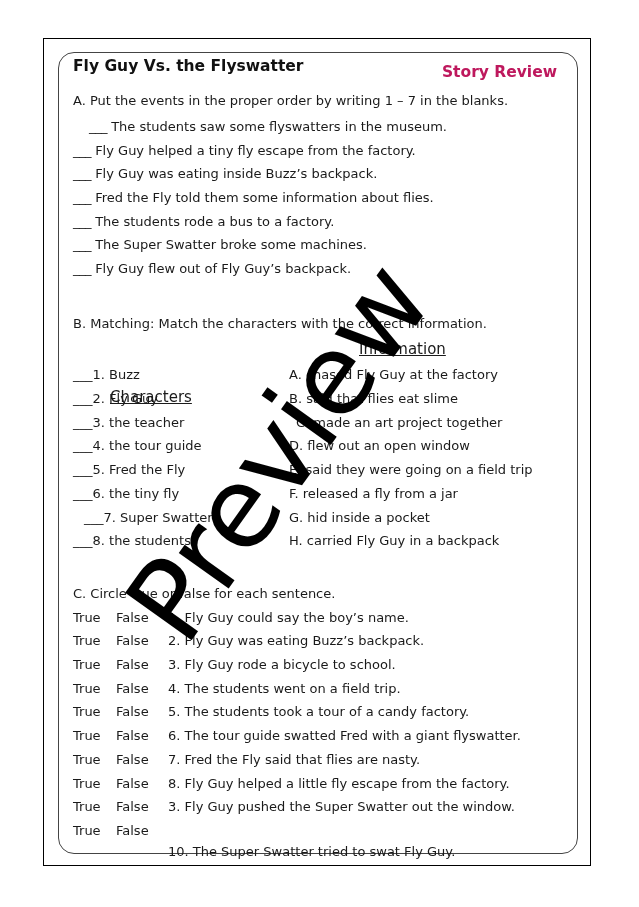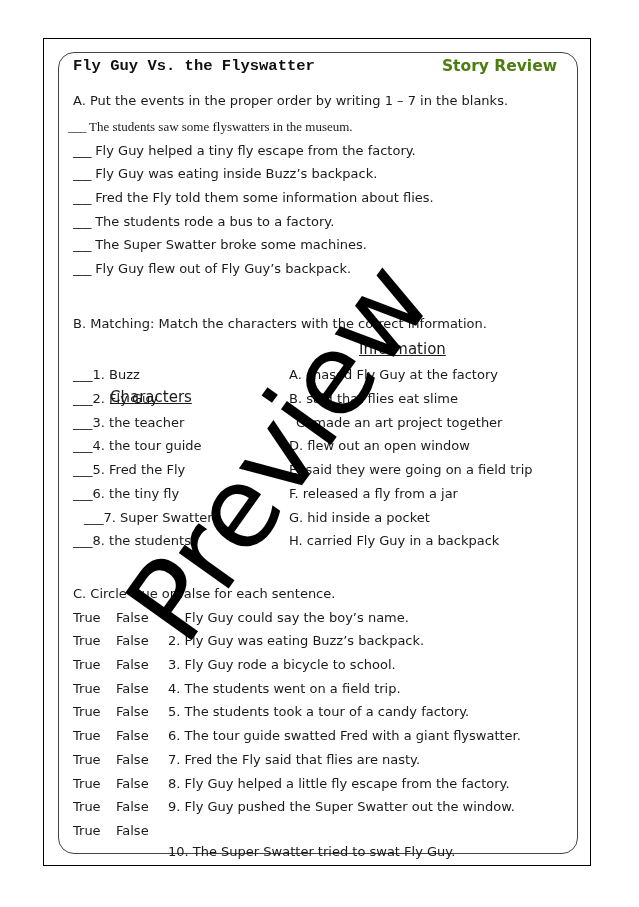--- a/index.html
+++ b/index.html
@@ -2,42 +2,42 @@
 <html><head>
 <meta charset="utf-8">
 <style>
   html, body { margin: 0; padding: 0; background: #ffffff; }
   body { width: 639px; height: 907px; position: relative; overflow: hidden;
          font-family: "DejaVu Sans", "Liberation Sans", sans-serif; color: #1a1a1a; }
   .page-border { position: absolute; left: 43px; top: 38px; width: 548px; height: 828px;
                  border: 1.5px solid #000; box-sizing: border-box; }
   .inner-box { position: absolute; left: 58px; top: 52px; width: 520px; height: 802px;
                border: 1.2px solid #444; border-radius: 16px; box-sizing: border-box; }
-  .title { position: absolute; left: 73px; top: 57px; font-weight: bold; font-size: 15.5px; color: #111; font-family: Liberation Mono, monospace; }
-  .subtitle { position: absolute; right: 82px; top: 57px; font-weight: bold; font-size: 15.5px; color: #4d7c0f; }
+  .title { position: absolute; left: 73px; top: 57px; font-weight: bold; font-size: 15.5px; color: #111; }
+  .subtitle { position: absolute; right: 82px; top: 63px; font-weight: bold; font-size: 15.5px; color: #be185d; }
   .line { position: absolute; font-size: 13px; white-space: nowrap; color: #1a1a1a; }
   .blank { letter-spacing: -0.5px; }
   .hdr { position: absolute; font-size: 15px; text-decoration: underline; color: #1a1a1a; }
   .tf { position: absolute; font-size: 13px; white-space: nowrap; }
   .watermark { position: absolute; left: 278px; top: 452px; transform: translate(-50%, -50%) rotate(-54.5deg);
                font-family: "DejaVu Sans", sans-serif; font-size: 112px; color: #000; white-space: nowrap;
                letter-spacing: -1px; line-height: 1; pointer-events: none; }
 </style>
 </head>
 <body>
 
 <div class="page-border"></div>
 <div class="inner-box"></div>
 
 <div class="title">Fly Guy Vs. the Flyswatter</div>
 <div class="subtitle">Story Review</div>
 
 <div class="line" style="left:73px;top:93px;">A. Put the events in the proper order by writing 1 – 7 in the blanks.</div>
 <div>
-  <div class="line" style="left:68px;top:119px;font-family:Liberation Serif, serif;"><span class="blank">___</span> <span>The students saw some flyswatters in the museum.</span></div>
+  <div class="line" style="left:89px;top:119px;"><span class="blank">___</span> <span>The students saw some flyswatters in the museum.</span></div>
   <div class="line" style="left:73px;top:143px;"><span class="blank">___</span> <span>Fly Guy helped a tiny fly escape from the factory.</span></div>
   <div class="line" style="left:73px;top:166px;"><span class="blank">___</span> <span>Fly Guy was eating inside Buzz’s backpack.</span></div>
   <div class="line" style="left:73px;top:190px;"><span class="blank">___</span> <span>Fred the Fly told them some information about flies.</span></div>
   <div class="line" style="left:73px;top:214px;"><span class="blank">___</span> <span>The students rode a bus to a factory.</span></div>
   <div class="line" style="left:73px;top:237px;"><span class="blank">___</span> <span>The Super Swatter broke some machines.</span></div>
   <div class="line" style="left:73px;top:261px;"><span class="blank">___</span> <span>Fly Guy flew out of Fly Guy’s backpack.</span></div>
 </div>
 
 <div class="line" style="left:73px;top:316px;">B. Matching: Match the characters with the correct information.</div>
 <div class="hdr" style="left:110px;top:340px;margin-top:48px;">Characters</div>
@@ -102,21 +102,21 @@
     <span class="tf" style="left:168px;top:752px;">7. Fred the Fly said that flies are nasty.</span>
   </div>
   <div>
     <span class="tf" style="left:73px;top:776px;">True</span>
     <span class="tf" style="left:116px;top:776px;">False</span>
     <span class="tf" style="left:168px;top:776px;">8. Fly Guy helped a little fly escape from the factory.</span>
   </div>
   <div>
     <span class="tf" style="left:73px;top:799px;">True</span>
     <span class="tf" style="left:116px;top:799px;">False</span>
-    <span class="tf" style="left:168px;top:799px;">9. Fly Guy pushed the Super Swatter out the window.</span>
+    <span class="tf" style="left:168px;top:799px;">3. Fly Guy pushed the Super Swatter out the window.</span>
   </div>
   <div>
     <span class="tf" style="left:73px;top:823px;">True</span>
     <span class="tf" style="left:116px;top:823px;">False</span>
     <span class="tf" style="left:168px;top:844px;text-align:right;">10. The Super Swatter tried to swat Fly Guy.</span>
   </div>
 </div>
 
 <div class="watermark">Preview</div>
 

